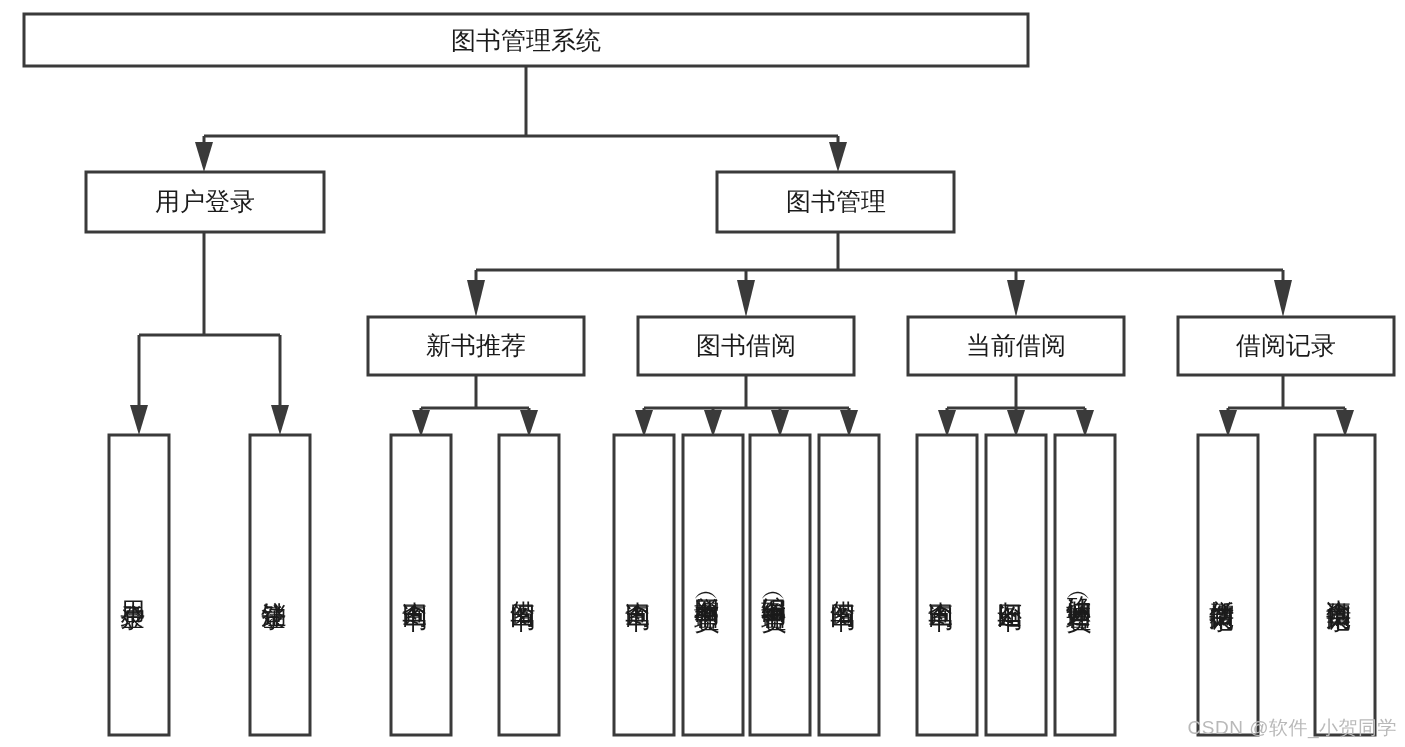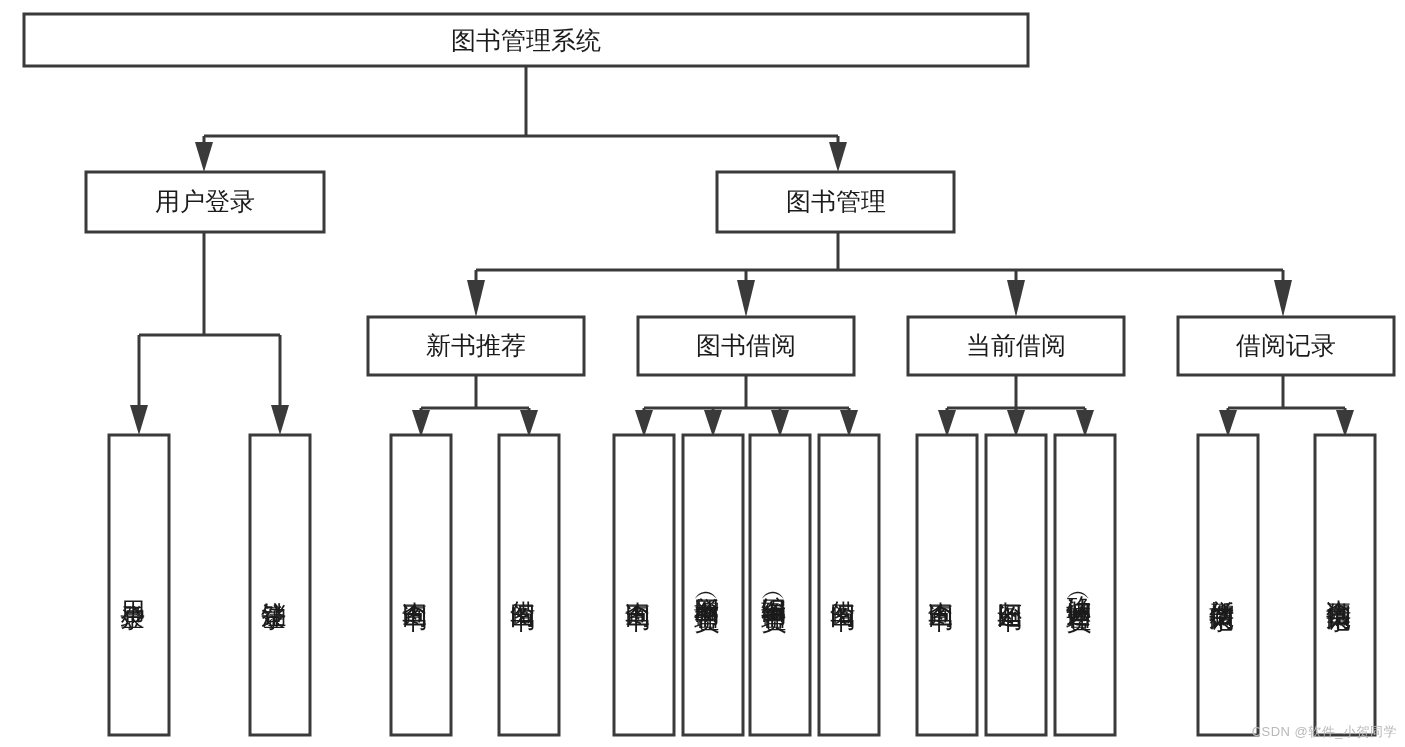--- a/index.html
+++ b/index.html
@@ -47,21 +47,21 @@
     font-size: 25px;
     fill: #1b1b1b;
     text-anchor: middle;
     dominant-baseline: middle;
   }
   .watermark {
     position: absolute;
     right: 14px;
     bottom: 6px;
     font-family: "Liberation Sans", "DejaVu Sans", sans-serif;
-    font-size: 13px;
+    font-size: 19px;
     color: #b9b9b9;
     white-space: nowrap;
     letter-spacing: 0.5px;
     pointer-events: none;
   }
   .vlabel-wrap {
     position: absolute;
     display: flex;
     align-items: center;
     justify-content: center;

